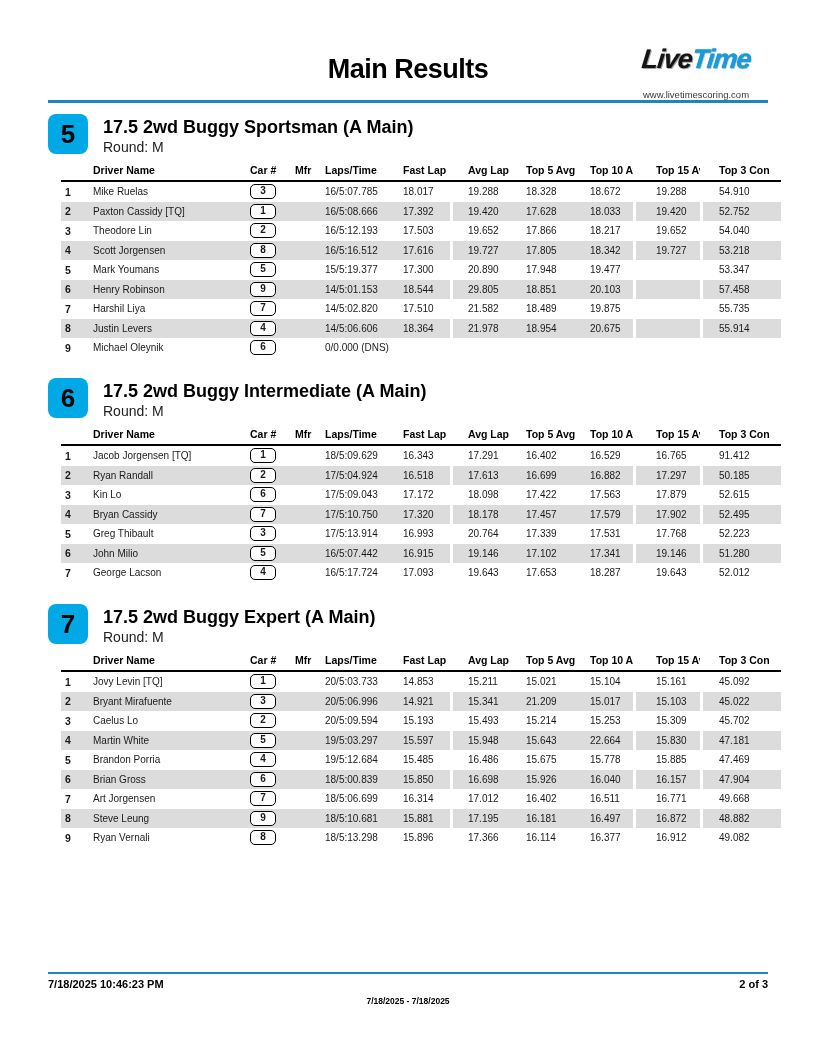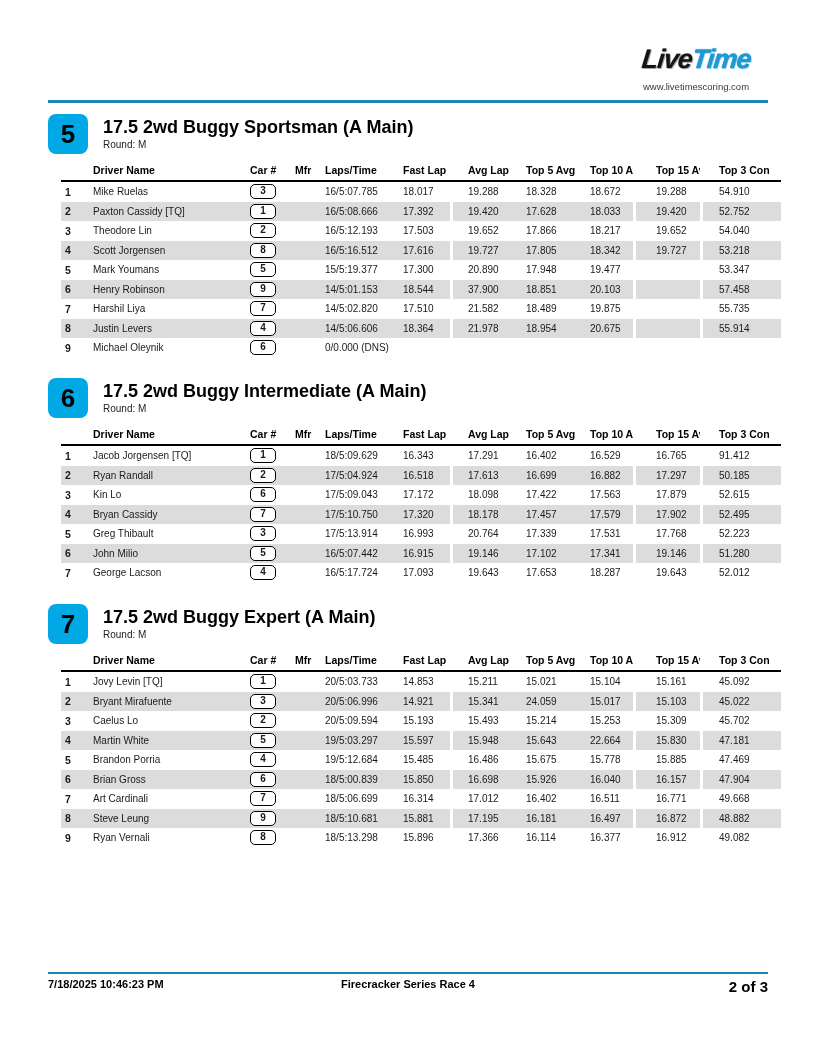--- a/index.html
+++ b/index.html
@@ -8,30 +8,30 @@
   .page { position:relative; width:816px; height:1056px; background:#fff; overflow:hidden; }
 
   
   .page-title { position:absolute; top:54px; left:0; width:816px; text-align:center;
     font-size:27px; font-weight:bold; letter-spacing:-0.5px; color:#000; }
   .logo { position:absolute; top:44px; right:40px; width:160px; text-align:center; }
   .logo-text { font-style:italic; font-weight:bold; font-size:27px; letter-spacing:-1px;
     transform:skewX(-6deg); display:inline-block; white-space:nowrap; }
   .logo-live { color:#141414; text-shadow:0 0 1px #888, 1px 1px 0 #aaa; }
   .logo-time { color:#1d9bd8; text-shadow:0 0 1px #0d6ca3, 1px 1px 0 #9fd8f2; }
-  .logo-url { font-size:9.5px; color:#3a3a3a; margin-top:6px; }
+  .logo-url { font-size:9.5px; color:#3a3a3a; margin-top:14px; }
   .hdr-line { position:absolute; top:100px; left:48px; width:720px; height:3px; background:#1b87b8; }
 
   
   .sec { position:absolute; left:48px; width:720px; }
   .sec-box { position:absolute; left:0; top:0; width:40px; height:40px; border-radius:8px;
     background:#00a9e6; color:#000; font-size:26px; font-weight:bold;
     display:flex; align-items:center; justify-content:center; }
   .sec-title { position:absolute; left:55px; top:3px; font-size:18px; font-weight:bold; color:#000; }
-  .sec-round { position:absolute; left:55px; top:25px; font-size:10px; color:#222; }
+  .sec-round { position:absolute; left:55px; top:25px; font-size:14px; color:#222; }
   .tbl { position:absolute; left:13px; top:46px; width:720px; }
   .thead { display:flex; height:20px; align-items:center; }
   .thead .cell { font-weight:bold; font-size:10.5px; color:#000; }
   .hdr-rule { width:720px; height:2px; background:#000; }
   .rows .row { display:flex; height:19.5px; align-items:center; }
   .rows .row:nth-child(even) { background:#dcdcdc; }
   .cell { font-size:10px; overflow:hidden; white-space:nowrap; height:100%; display:flex; align-items:center; }
   .c-pos   { width:30px;  padding-left:4px; font-weight:bold; font-size:10.5px; }
   .c-driver{ width:157px; padding-left:2px; }
   .c-car   { width:45px;  padding-left:2px; }
@@ -48,27 +48,28 @@
     border-radius:5px; background:#fff; font-size:10px; font-weight:bold; line-height:12px;
     text-align:center; }
 
   
   .ftr-line { position:absolute; top:972px; left:48px; width:720px; height:2px; background:#1b87b8; }
   .ftr-left { position:absolute; top:978px; left:48px; font-size:11px; font-weight:bold; color:#000; }
   .ftr-center { position:absolute; top:978px; left:0; width:816px; text-align:center;
     font-size:11px; font-weight:bold; color:#000; }
   .ftr-dates { position:absolute; top:996px; left:0; width:816px; text-align:center;
     font-size:8.5px; font-weight:bold; color:#000; }
-  .ftr-right { position:absolute; top:978px; right:48px; font-size:15px; font-weight:bold; color:#000; }
+  .ftr-right { position:absolute; top:978px; right:48px; font-size:11px; font-weight:bold; color:#000; }
 </style>
 </head>
 <body>
 
 <div class="page">
 
+  <div class="page-title">Main Results</div>
 
   <div class="logo">
     <span class="logo-text"><span class="logo-live">Live</span><span class="logo-time">Time</span></span>
     <div class="logo-url">www.livetimescoring.com</div>
   </div>
 
   <div class="hdr-line"></div>
 
   <div id="sections">
       <section class="sec" style="top: 114px;">
@@ -168,21 +169,21 @@
             </div>
             <div class="row">
               <div class="cell c-pos">6</div>
               <div class="cell c-driver">Henry Robinson</div>
               <div class="cell c-car">
                 <span class="car-badge">9</span>
               </div>
               <div class="cell c-mfr"></div>
               <div class="cell c-laps">14/5:01.153</div>
               <div class="cell c-fast">18.544</div>
-              <div class="cell c-avg gapL">37.900</div>
+              <div class="cell c-avg gapL">29.805</div>
               <div class="cell c-top5">18.851</div>
               <div class="cell c-top10">20.103</div>
               <div class="cell c-top15 gapL"></div>
               <div class="cell c-top3 gapL">57.458</div>
             </div>
             <div class="row">
               <div class="cell c-pos">7</div>
               <div class="cell c-driver">Harshil Liya</div>
               <div class="cell c-car">
                 <span class="car-badge">7</span>
@@ -395,21 +396,21 @@
             <div class="row">
               <div class="cell c-pos">2</div>
               <div class="cell c-driver">Bryant Mirafuente</div>
               <div class="cell c-car">
                 <span class="car-badge">3</span>
               </div>
               <div class="cell c-mfr"></div>
               <div class="cell c-laps">20/5:06.996</div>
               <div class="cell c-fast">14.921</div>
               <div class="cell c-avg gapL">15.341</div>
-              <div class="cell c-top5">24.059</div>
+              <div class="cell c-top5">21.209</div>
               <div class="cell c-top10">15.017</div>
               <div class="cell c-top15 gapL">15.103</div>
               <div class="cell c-top3 gapL">45.022</div>
             </div>
             <div class="row">
               <div class="cell c-pos">3</div>
               <div class="cell c-driver">Caelus Lo</div>
               <div class="cell c-car">
                 <span class="car-badge">2</span>
               </div>
@@ -462,21 +463,21 @@
               <div class="cell c-laps">18/5:00.839</div>
               <div class="cell c-fast">15.850</div>
               <div class="cell c-avg gapL">16.698</div>
               <div class="cell c-top5">15.926</div>
               <div class="cell c-top10">16.040</div>
               <div class="cell c-top15 gapL">16.157</div>
               <div class="cell c-top3 gapL">47.904</div>
             </div>
             <div class="row">
               <div class="cell c-pos">7</div>
-              <div class="cell c-driver">Art Cardinali</div>
+              <div class="cell c-driver">Art Jorgensen</div>
               <div class="cell c-car">
                 <span class="car-badge">7</span>
               </div>
               <div class="cell c-mfr"></div>
               <div class="cell c-laps">18/5:06.699</div>
               <div class="cell c-fast">16.314</div>
               <div class="cell c-avg gapL">17.012</div>
               <div class="cell c-top5">16.402</div>
               <div class="cell c-top10">16.511</div>
               <div class="cell c-top15 gapL">16.771</div>
@@ -512,16 +513,16 @@
               <div class="cell c-top15 gapL">16.912</div>
               <div class="cell c-top3 gapL">49.082</div>
             </div>
           </div>
         </div>
       </section>
     </div>
 
   <div class="ftr-line"></div>
   <div class="ftr-left">7/18/2025 10:46:23 PM</div>
-  <div class="ftr-center">Firecracker Series Race 4</div>
+  <div class="ftr-dates">7/18/2025 - 7/18/2025</div>
   <div class="ftr-right">2 of 3</div>
 
 </div>
 
 </body></html>

